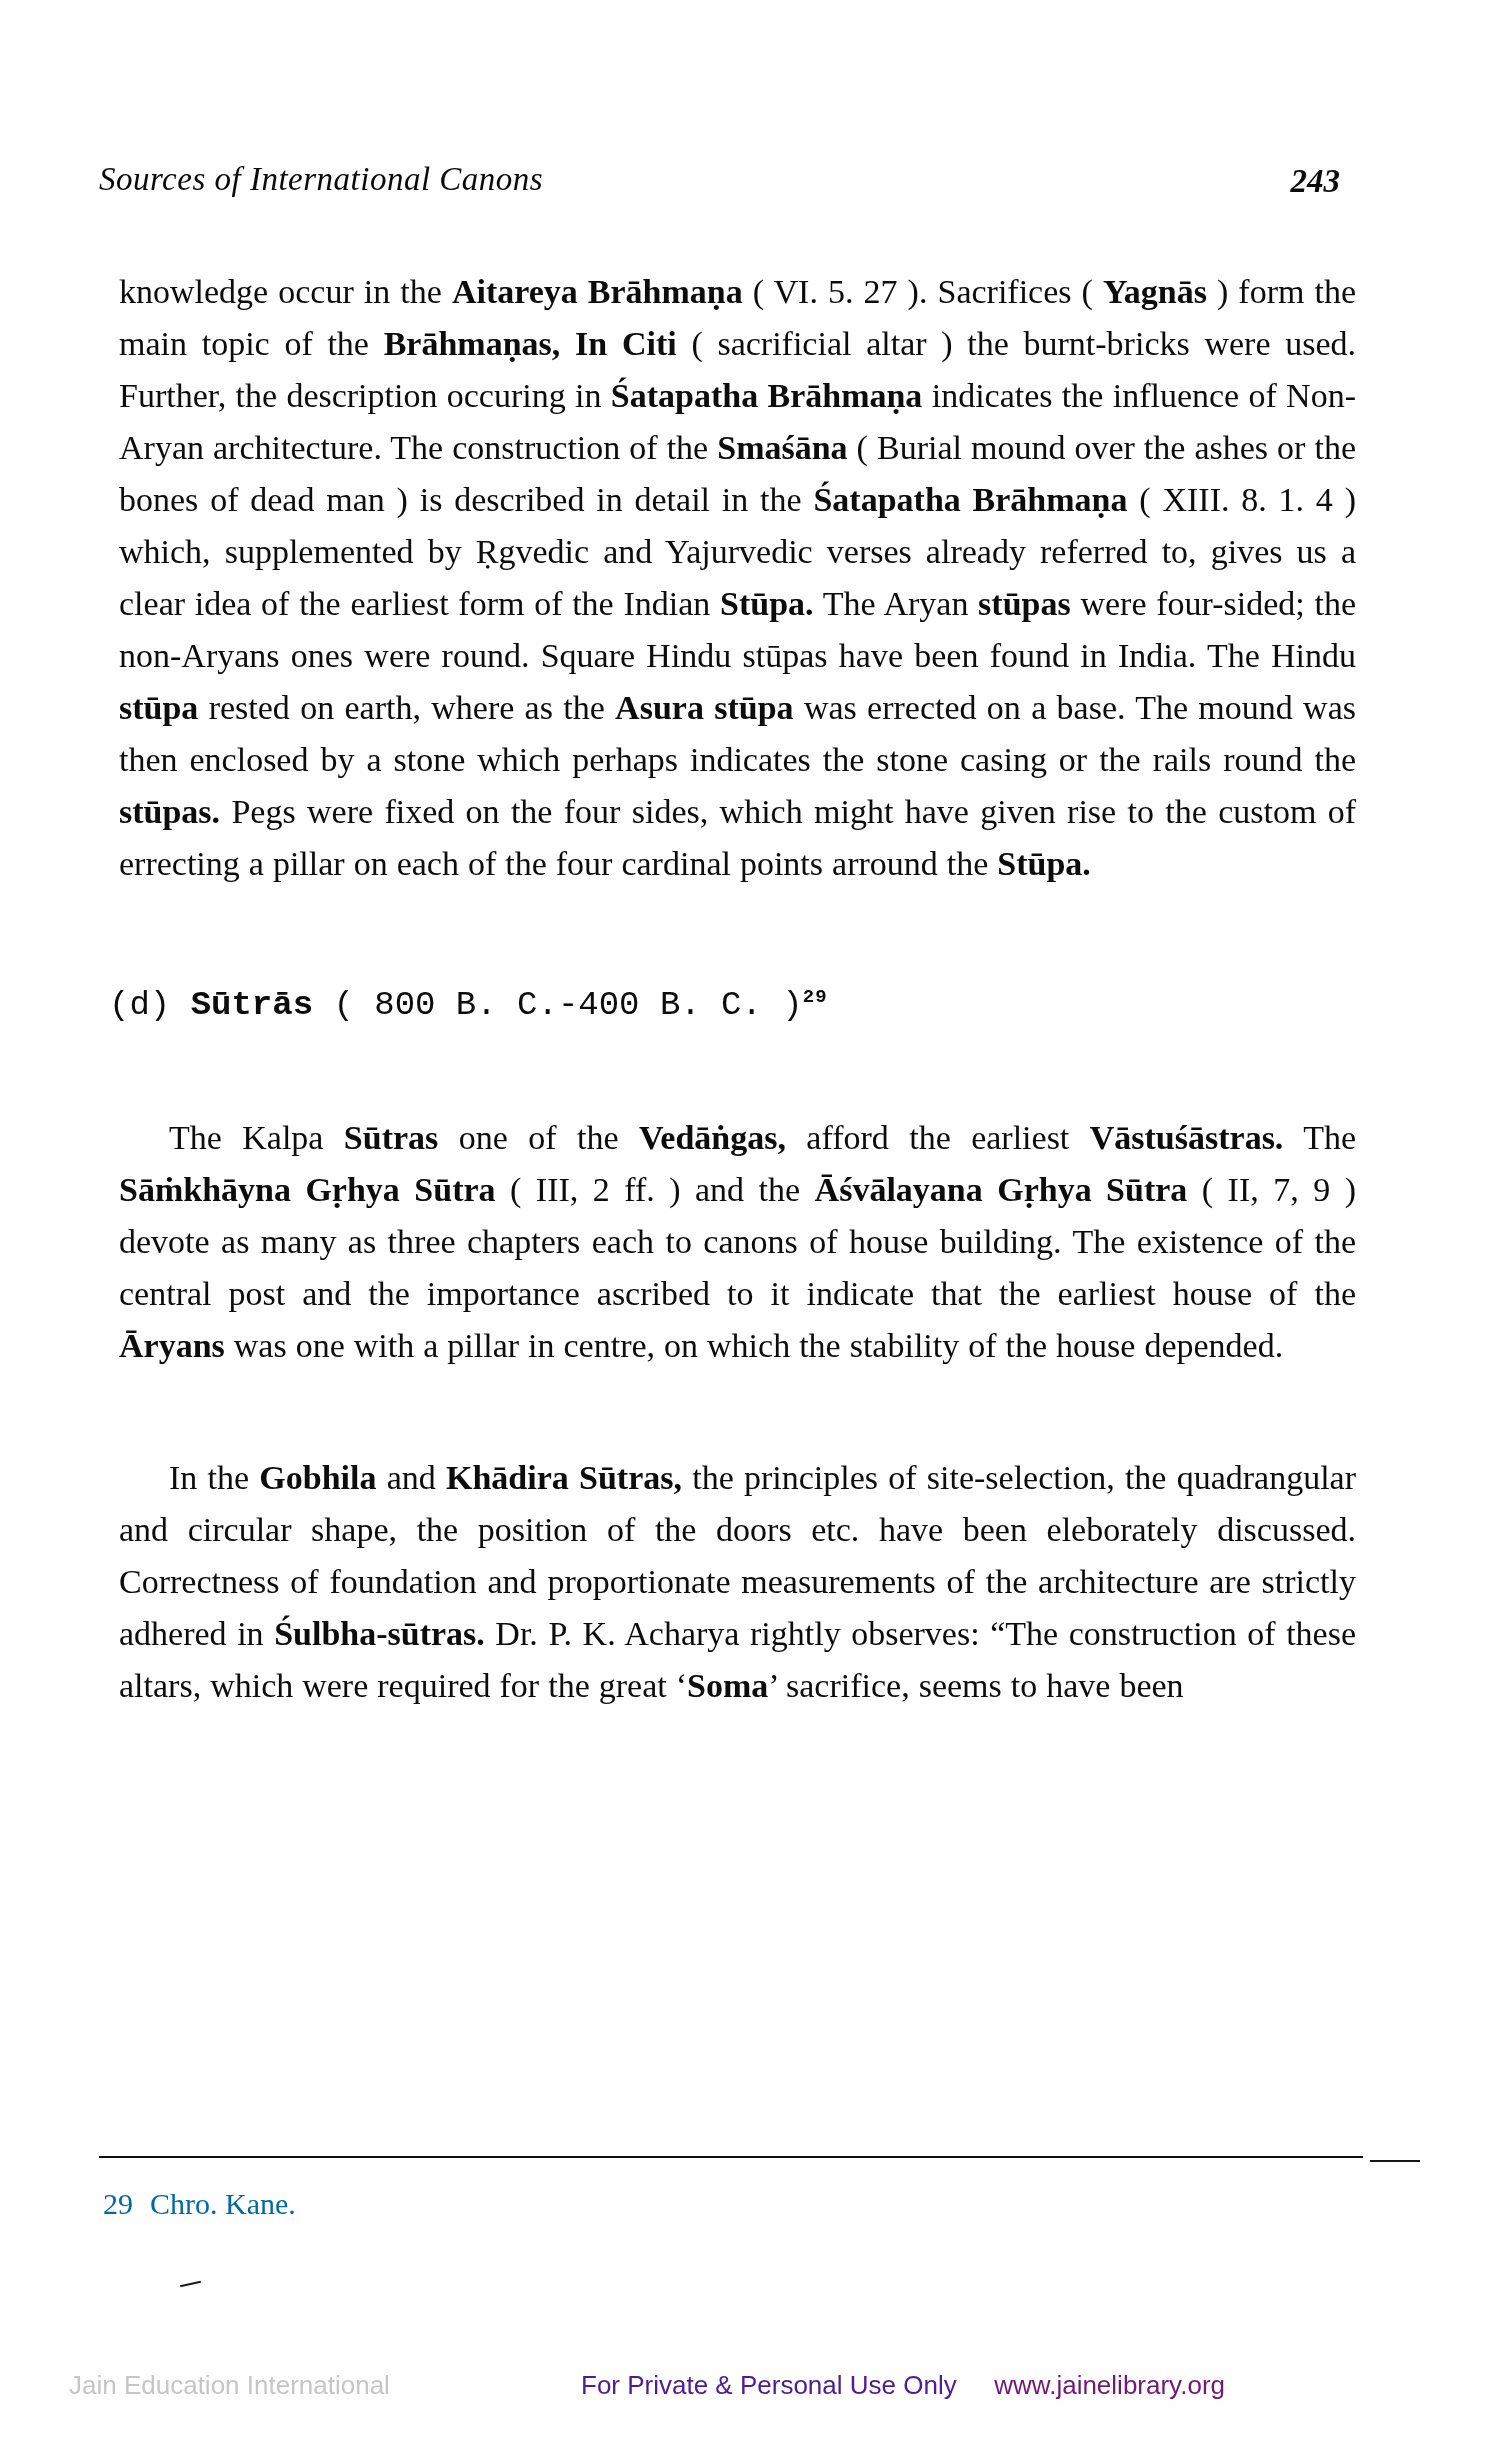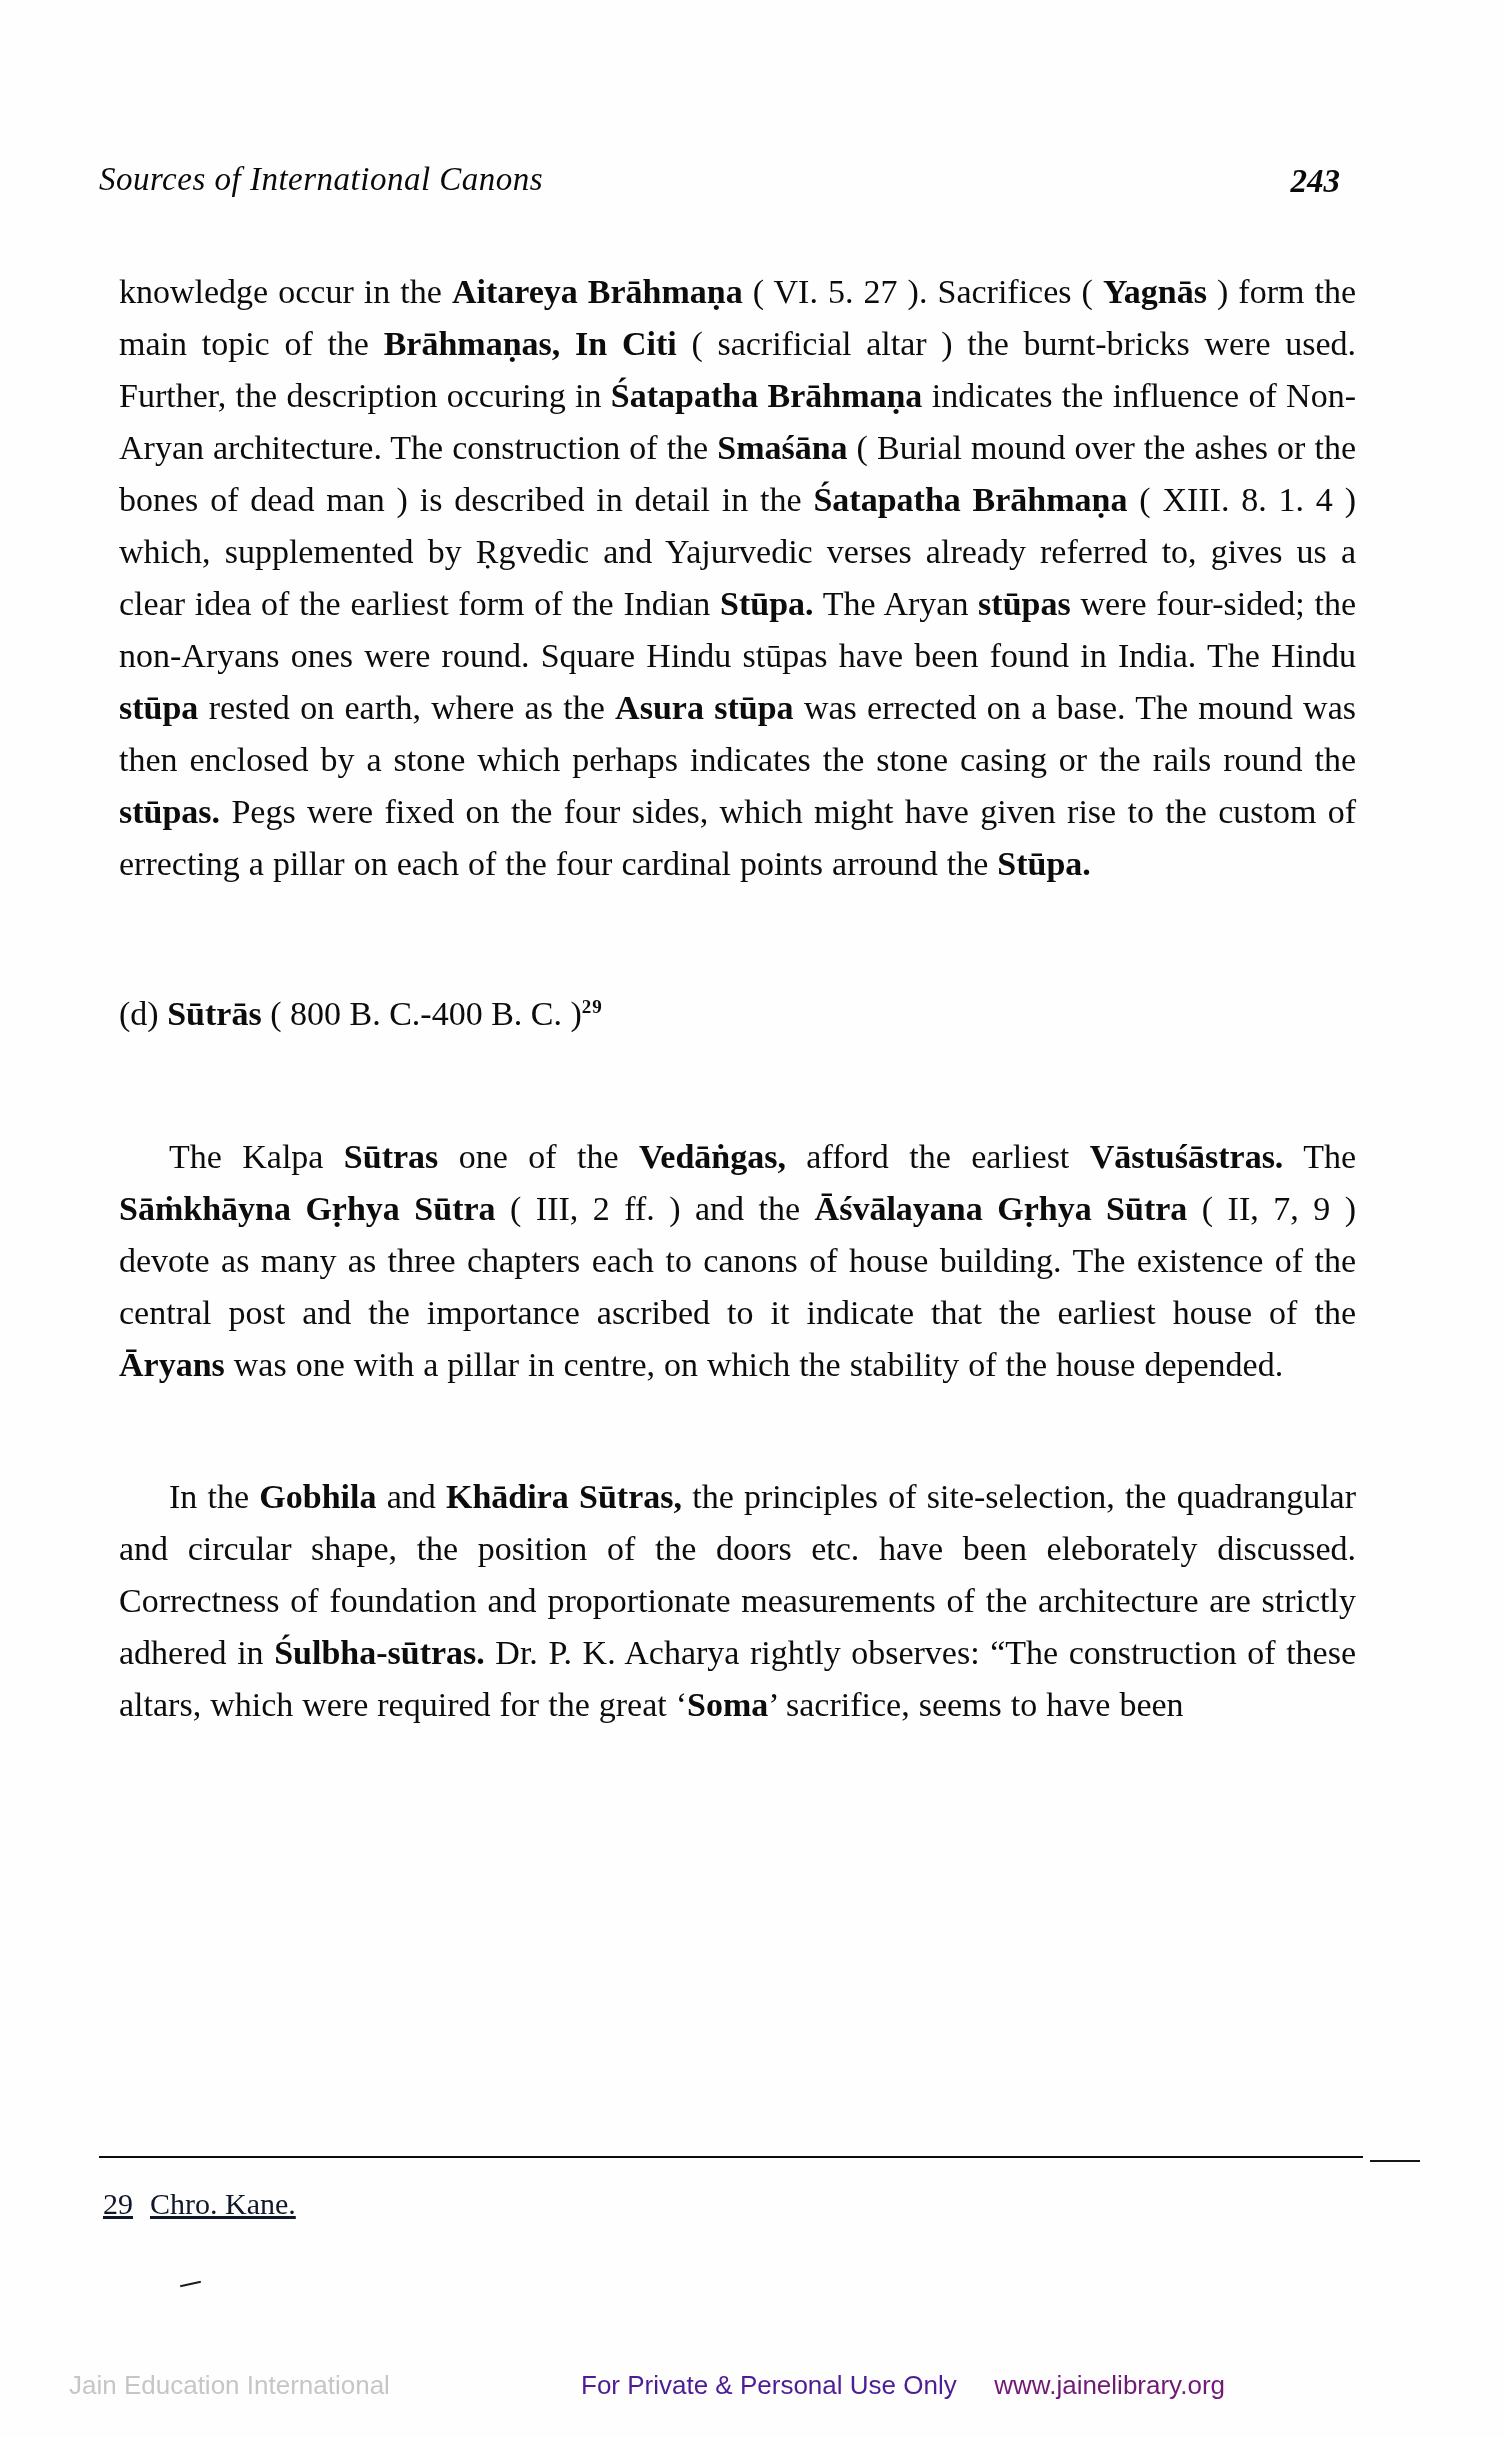--- a/index.html
+++ b/index.html
@@ -72,26 +72,27 @@
   }
   p.para.indent {
     text-indent: 50px;
   }
   p.para b { font-weight: 700; }
   .gap-med   { height: 48px; }
   .gap-large { height: 59px; }
 
   
   .section-heading {
-    margin: 16px;
+    margin: 6px;
     font-size: 34px;
     line-height: 52px;
     font-weight: 400;
     color: #0c0c0c;
     white-space: nowrap;
+    font-family: Liberation Mono, monospace;
   }
   .section-heading b { font-weight: 700; }
   .fn-ref {
     font-size: 19px;
     vertical-align: super;
     font-weight: 700;
     letter-spacing: 1px;
   }
 
   
@@ -112,23 +113,22 @@
     height: 0;
     border-top: 2.9px solid #161616;
   }
   .footnote {
     position: absolute;
     left: 103px;
     top: 2183px;
     width: 1147px;
     font-size: 30px;
     line-height: 42px;
-    color: #0f172a;
-    white-space: nowrap;
-    text-decoration: underline;
+    color: #0369a1;
+    white-space: nowrap;
   }
   .footnote .fn-num { margin-right: 17px; }
 
   .scan-mark {
     position: absolute;
     left: 180px;
     top: 2283px;
     width: 21px;
     height: 0;
     border-top: 2.9px solid #1a1a1a;

